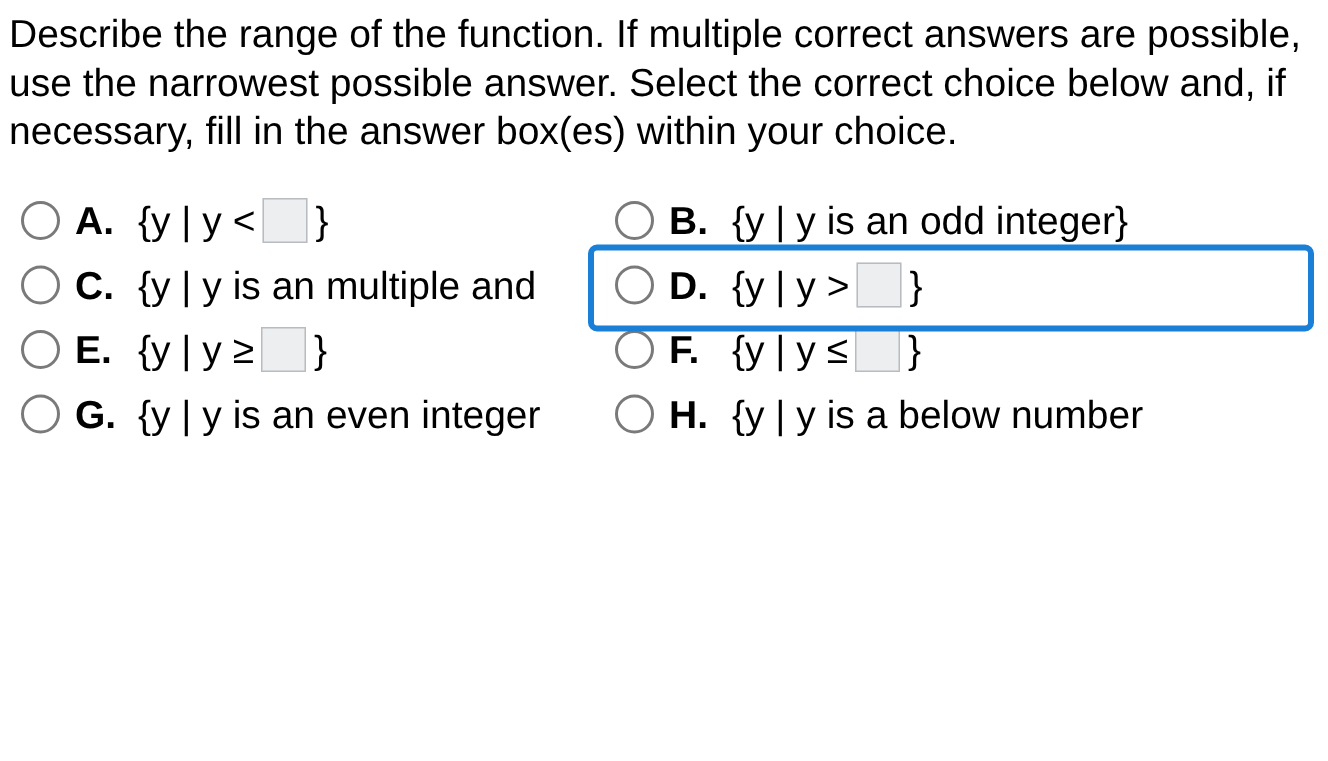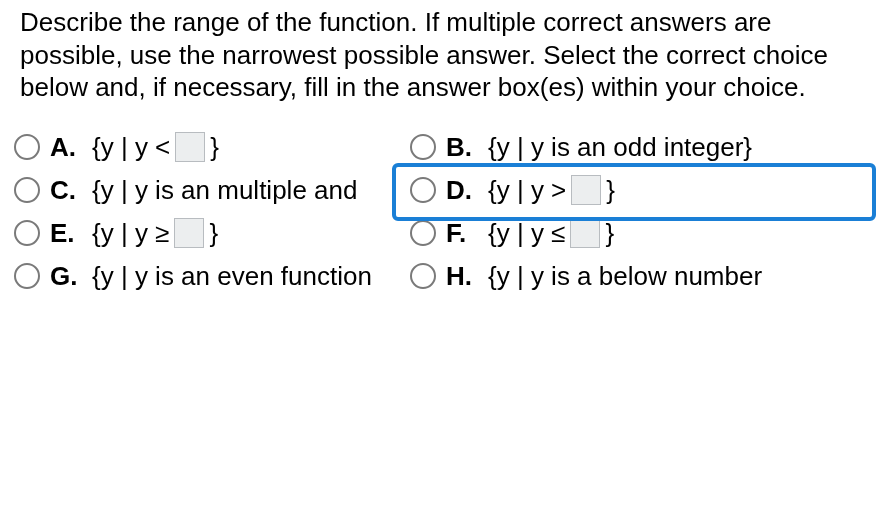--- a/index.html
+++ b/index.html
@@ -7,21 +7,21 @@
     padding: 0;
     font-family: Arial, Helvetica, sans-serif;
     font-size: 26px;
     color: #000;
     background: #fff;
     width: 885px;
     height: 507px;
     overflow: hidden;
   }
   .question-text {
-    padding: 6px 6px 0 20px;
+    padding: 6px 6px 0 6px;
     line-height: 1.25;
   }
   .choices {
     padding: 28px 0 0 14px;
   }
   .choice-row {
     display: flex;
     align-items: center;
     margin-bottom: 12px;
   }
@@ -140,21 +140,21 @@
         <span class="fill-box"></span>
         <span>}</span>
       </span>
     </div>
   </div>
 
   <div class="choice-row" style="margin-bottom:0; position:relative;">
     <div class="choice-col col-left">
       <span class="radio"></span>
       <span class="letter">G.</span>
-      <span class="option-body">{y | y is an even function</span>
+      <span class="option-body">{y | y is an even integer</span>
     </div>
     <div class="choice-col col-right">
       <span class="radio"></span>
       <span class="letter">H.</span>
       <span class="option-body">{y | y is a below number</span>
     </div>
   </div>
 
 </div>
 

